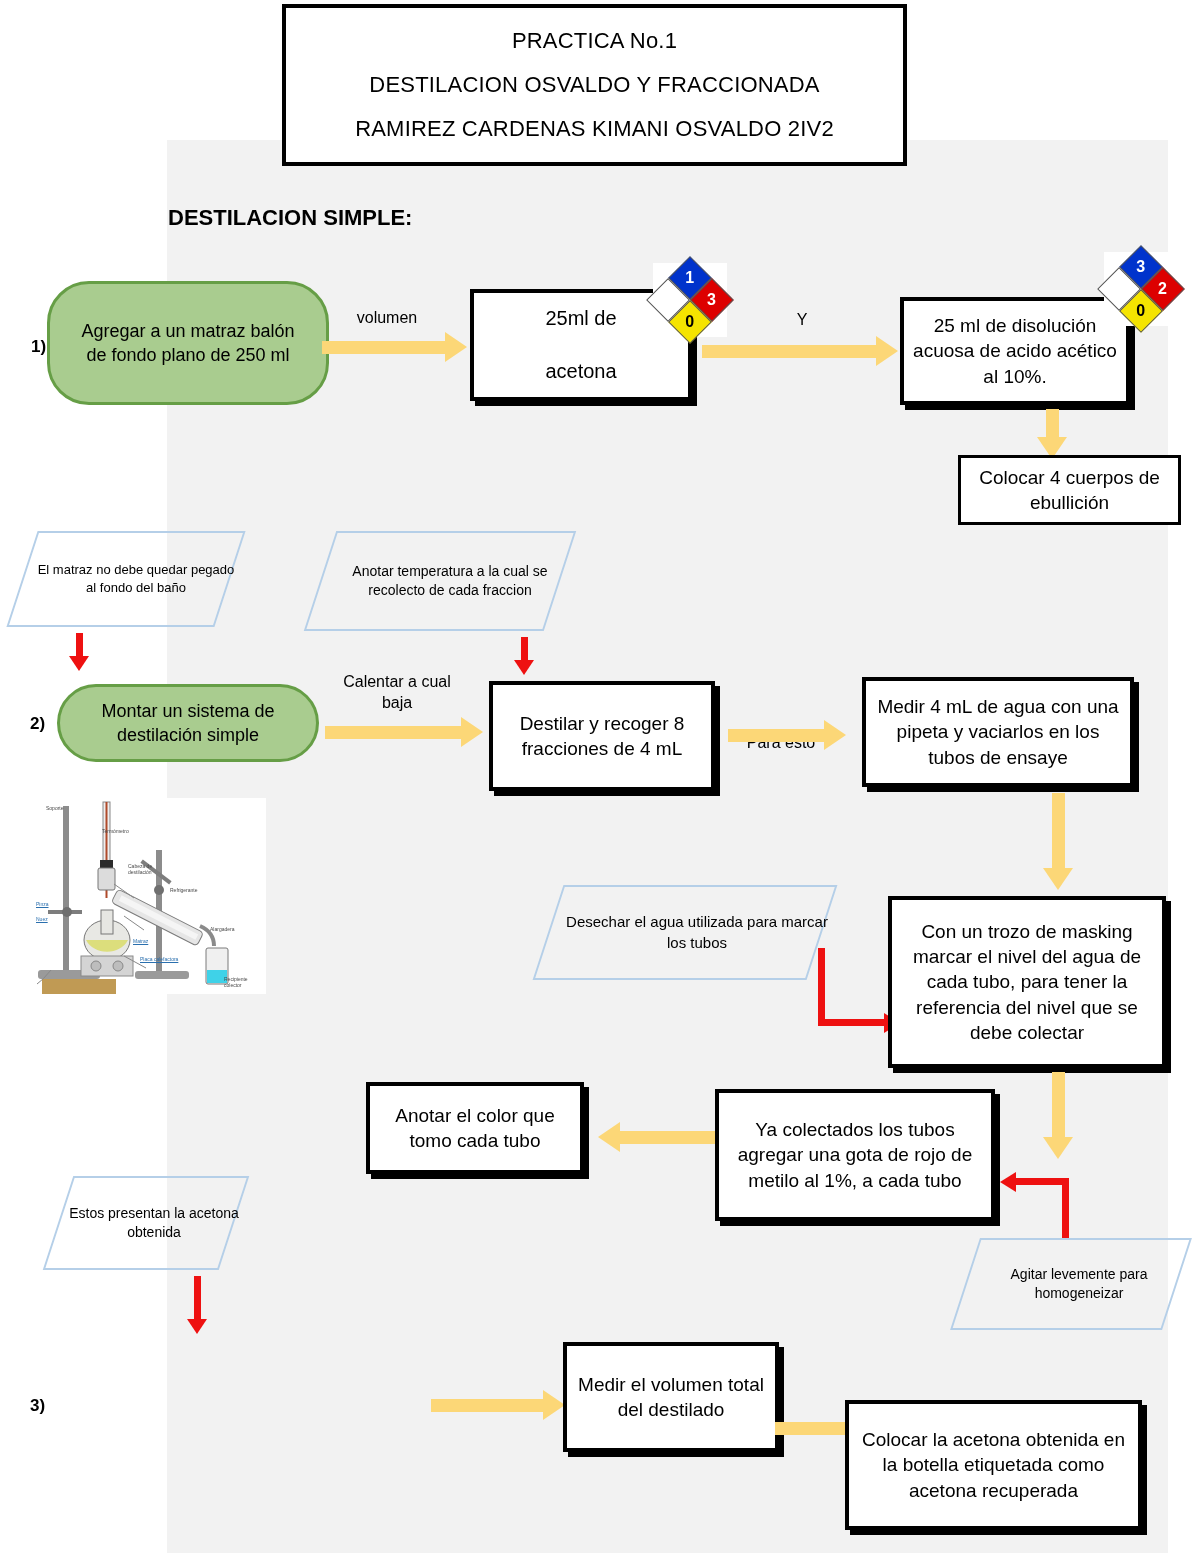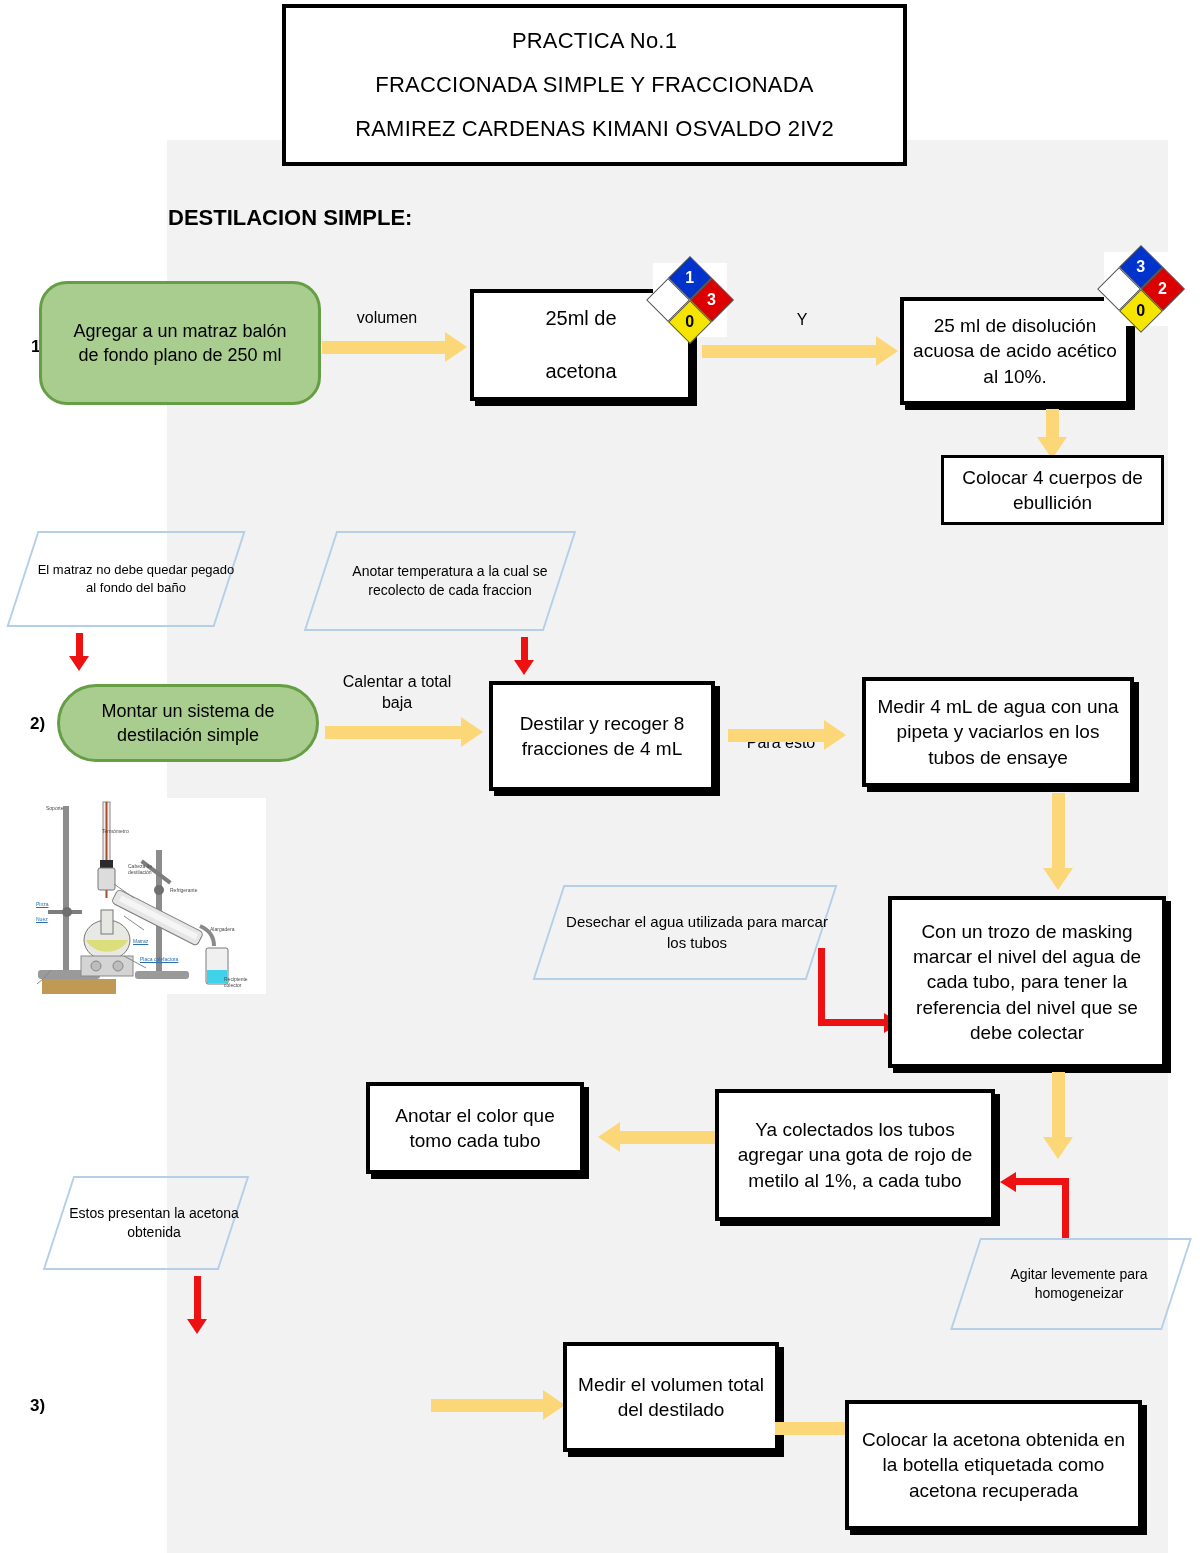--- a/index.html
+++ b/index.html
@@ -29,21 +29,21 @@
     border:4px solid #000000;
     box-sizing:border-box;
     display:flex;
     align-items:center;
     justify-content:center;
     text-align:center;
     color:#000;
     line-height:1.32;
     box-shadow:5px 5px 0 0 #000;
   }
-  .tbox.noshadow{box-shadow:none;}
+  .tbox.noshadow{box-shadow:none;margin-left:17px;}
   .tbox.thin{border-width:3px;}
 
   .term{               
     position:absolute;
     background:#a9cc8f;
     border:3px solid #669e46;
     border-radius:42px;
     box-sizing:border-box;
     display:flex;
     align-items:center;
@@ -217,29 +217,29 @@
 </style>
 </head>
 <body>
 
 <div id="page">
 
   <div class="gray-band"></div>
 
   <div id="title-box">
     <div>PRACTICA No.1</div>
-    <div>FRACCIONADA SIMPLE Y FRACCIONADA</div>
+    <div>DESTILACION OSVALDO Y FRACCIONADA</div>
     <div>RAMIREZ CARDENAS KIMANI OSVALDO 2IV2</div>
   </div>
 
   <div id="section-heading">DESTILACION SIMPLE:</div>
 
   <div class="steplabel" style="left:31px; top:337px;">1)</div>
 
-  <div class="term" style="left:39px; top:281px; width:282px; height:124px; font-size:18px; padding:0 22px;border-radius:28px;">Agregar a un matraz balón de fondo plano de 250 ml</div>
+  <div class="term" style="left:47px; top:281px; width:282px; height:124px; font-size:18px; padding:0 22px;">Agregar a un matraz balón de fondo plano de 250 ml</div>
 
   <div class="edgelabel" style="left:341px; top:308px; width:92px;">volumen</div>
   <div class="ar-h" style="left:322px; top:341px; width:124px;"></div>
 
   <div class="tbox" style="left:470px; top:289px; width:222px; height:112px; font-size:20px;">
     <span style="white-space:pre-line;">25ml de
 
 acetona</span>
   </div>
 
@@ -293,21 +293,21 @@
 
   <div class="note" style="left:320px; top:531px; width:240px; height:100px;">
     <span style="font-size:14px; padding:0 10px;">Anotar temperatura a la cual se recolecto de cada fraccion</span>
   </div>
   <div class="ar-red-v" style="left:521px; top:637px; height:24px;"></div>
 
   <div class="steplabel" style="left:30px; top:714px;">2)</div>
 
   <div class="term" style="left:57px; top:684px; width:262px; height:78px; font-size:18px; padding:0 16px;">Montar un sistema de destilación simple</div>
 
-  <div class="edgelabel" style="left:338px; top:672px; width:118px;">Calentar a total baja</div>
+  <div class="edgelabel" style="left:338px; top:672px; width:118px;">Calentar a cual baja</div>
   <div class="ar-h" style="left:325px; top:726px; width:137px;"></div>
 
   <div class="tbox" style="left:489px; top:681px; width:226px; height:110px; font-size:19px; padding:0 8px;">Destilar y recoger 8 fracciones de      4 mL</div>
 
   <div class="edgelabel" style="left:735px; top:704px; width:92px;margin-top:29px;">Para esto</div>
   <div class="ar-h" style="left:728px; top:729px; width:97px;"></div>
 
   <div class="tbox" style="left:862px; top:677px; width:272px; height:110px; font-size:19px; padding:0 8px;">Medir 4 mL de agua con una pipeta y vaciarlos en los tubos de ensaye</div>
 
   <div class="ar-v" style="left:1052px; top:793px; height:76px;"></div>

